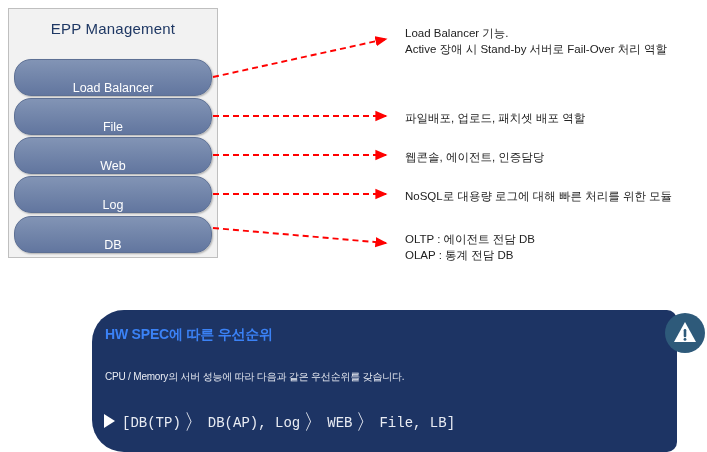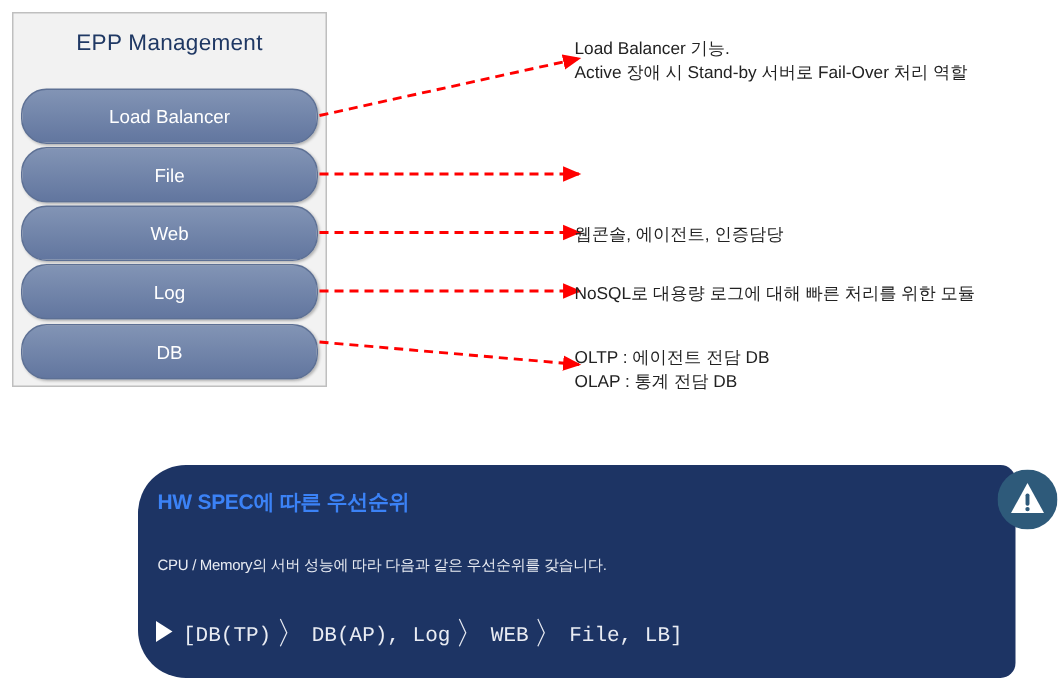--- a/index.html
+++ b/index.html
@@ -28,34 +28,34 @@
   }
   .node{
     position:absolute;left:14px;width:198px;height:37px;
     border-radius:17px;
     background:linear-gradient(to bottom,#8294b5 0%,#7588ac 40%,#62769f 100%);
     border:1px solid #5d7094;
     box-shadow:1px 1px 2px rgba(0,0,0,0.28);
     box-sizing:border-box;
     color:#ffffff;
     font-size:12.5px;
-    display:flex;align-items:center;justify-content:center;
+    display:flex;align-items:flex-end;justify-content:center;
   }
   .n0{top:59px}
   .n1{top:98px}
   .n2{top:137px}
   .n3{top:176px}
   .n4{top:216px}
 
   
   #connectors{position:absolute;left:0;top:0;width:707px;height:300px;}
 
   
   .ann{
-    position:absolute;left:383px;
+    position:absolute;left:405px;
     font-size:11.5px;
     color:#222222;
     line-height:16px;
     white-space:pre;
   }
   .a0{top:25px}
   .a1{top:110px}
   .a2{top:149px}
   .a3{top:188px}
   .a4{top:231px}
@@ -130,20 +130,21 @@
       <line x1="213" y1="77" x2="386" y2="39"></line>
       <line x1="213" y1="116" x2="386" y2="116"></line>
       <line x1="213" y1="155" x2="386" y2="155"></line>
       <line x1="213" y1="194" x2="386" y2="194"></line>
       <line x1="213" y1="228" x2="386" y2="243"></line>
     </g>
   </svg>
 
   <div class="ann a0">Load Balancer 기능.
 Active 장애 시 Stand-by 서버로 Fail-Over 처리 역할</div>
+  <div class="ann a1">파일배포, 업로드, 패치셋 배포 역할</div>
   <div class="ann a2">웹콘솔, 에이전트, 인증담당</div>
   <div class="ann a3">NoSQL로 대용량 로그에 대해 빠른 처리를 위한 모듈</div>
   <div class="ann a4">OLTP : 에이전트 전담 DB
 OLAP : 통계 전담 DB</div>
 
   <div class="panel"></div>
   <div class="panel-title">HW SPEC에 따른 우선순위</div>
   <div class="panel-line1">CPU / Memory의 서버 성능에 따라 다음과 같은 우선순위를 갖습니다.</div>
   <div class="panel-line2">
     <span class="tri"></span>

